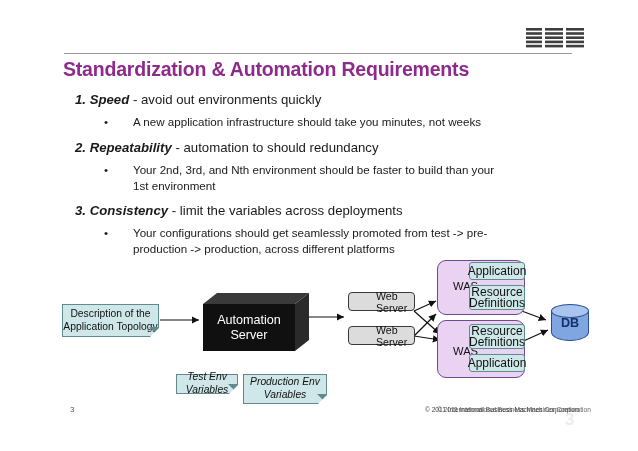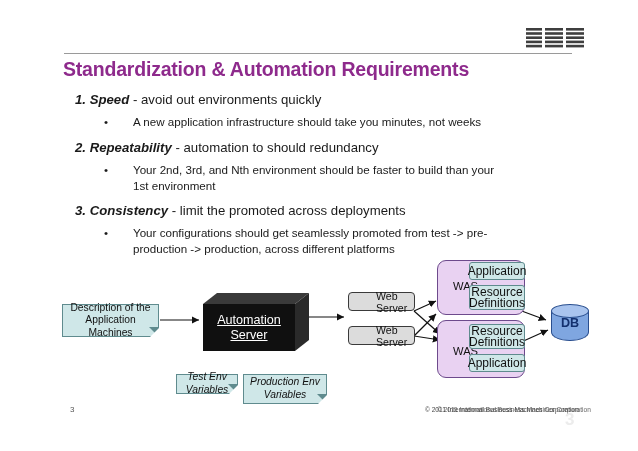--- a/index.html
+++ b/index.html
@@ -30,21 +30,21 @@
         line-height:12.6px;}
   .note::after{content:"";position:absolute;right:-1px;bottom:-1px;
         border-left:9px solid transparent;border-bottom:9px solid #ffffff;}
   .note::before{content:"";position:absolute;right:0px;bottom:0px;width:0;height:0;
         border-left:9px solid transparent;border-top:9px solid #5f8b8e;}
   .note.ital{font-style:italic;}
 
   .cube{position:absolute;}
   .cube .front{position:absolute;left:0;top:11px;width:92px;height:47px;background:#101010;
         display:flex;flex-direction:column;align-items:center;justify-content:center;
-        color:#fff;font-size:12.6px;line-height:15px;text-align:center;text-decoration:underline;}
+        color:#fff;font-size:12.6px;line-height:15px;text-align:center;}
 
   .srvbox{position:absolute;background:#dcdcdc;border:1px solid #3a3a3a;border-radius:4px;
         font-size:10.6px;color:#111;display:flex;align-items:center;justify-content:center;
         box-sizing:border-box;padding-left:27px;}
 
   .was{position:absolute;background:#e9d2f2;border:1px solid #6d4a8c;border-radius:9px;box-sizing:border-box;}
   .was-label{position:absolute;font-size:11.2px;color:#111;}
 
   .inner{position:absolute;background:#cfe7e8;border:1px solid #5f8b8e;border-radius:3px;
         font-size:12px;color:#111;line-height:11px;text-align:center;box-sizing:border-box;
@@ -110,21 +110,21 @@
     <span class="num">2.</span>
     <span class="kw">Repeatability</span><span> - automation to should redundancy</span>
   </div>
   <div class="sub" style="left:104px;top:162px;width:405px;">
     <span class="dot">•</span>
     <span class="txt">Your 2nd, 3rd, and Nth environment should be faster to build than your 1st environment</span>
   </div>
 
   <div class="req" style="left:75px;top:203px;">
     <span class="num">3.</span>
-    <span class="kw">Consistency</span><span> - limit the promoted across deployments</span>
+    <span class="kw">Consistency</span><span> - limit the variables across deployments</span>
   </div>
   <div class="sub" style="left:104px;top:225px;width:400px;">
     <span class="dot">•</span>
     <span class="txt">Your configurations should get seamlessly promoted from test -&gt; pre-production -&gt; production, across different platforms</span>
   </div>
 
   <div class="diagram">
 
     <svg class="arrows">
       <defs>
@@ -140,21 +140,21 @@
         <line x1="414" y1="63" x2="440" y2="86"></line>
         <line x1="414" y1="88" x2="436" y2="66"></line>
         <line x1="414" y1="88" x2="440" y2="92"></line>
         <line x1="519" y1="62" x2="546" y2="72"></line>
         <line x1="519" y1="95" x2="548" y2="82"></line>
       </g>
     </svg>
 
     <div class="note" style="left:62px;top:56px;width:97px;height:33px;">
       <span>Description of the</span>
-      <span>Application Machines</span>
+      <span>Application Topology</span>
     </div>
 
     <div class="cube" style="left:203px;top:45px;width:108px;height:60px;">
       <svg width="108" height="60" style="position:absolute;left:0;top:0;" aria-hidden="true">
         <polygon points="0,11 14,0 106,0 92,11" fill="#3a3a3a"></polygon>
         <polygon points="92,11 106,0 106,47 92,58" fill="#2a2a2a"></polygon>
       </svg>
       <div class="front">
         <span>Automation</span>
         <span>Server</span>

